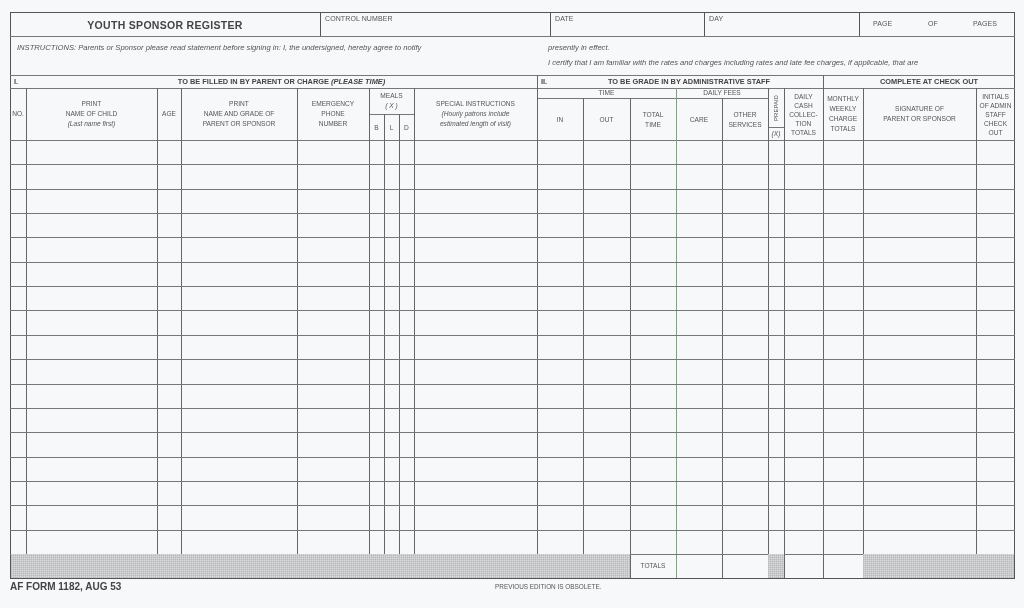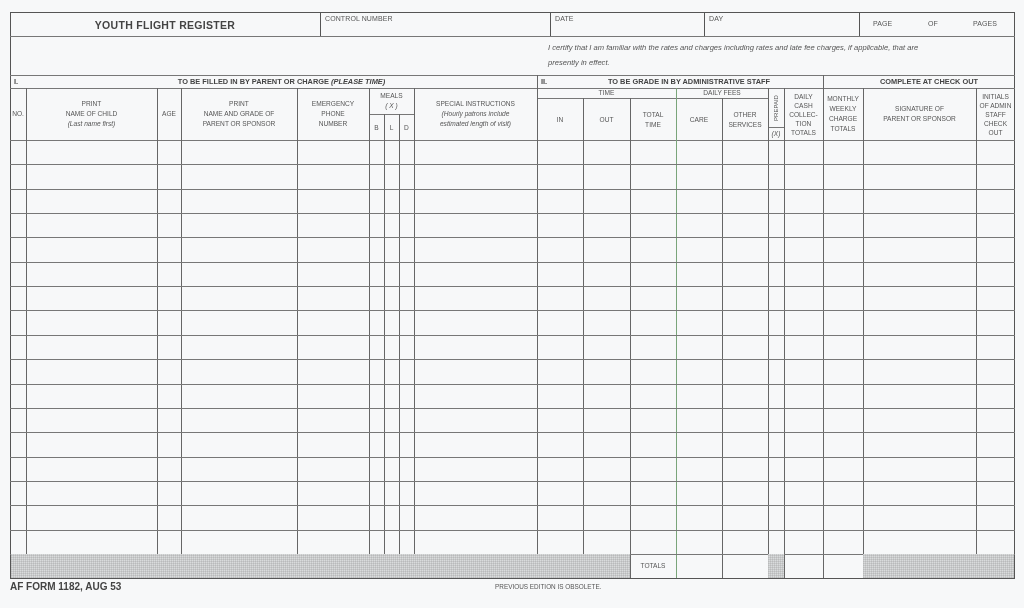--- a/index.html
+++ b/index.html
@@ -21,44 +21,45 @@
   .vline { position:absolute; width:1.2px; background:#666; }
   .hline { position:absolute; height:1.2px; background:#777; }
   .cell { position:absolute; box-sizing:border-box; }
   input.cellinput { border:none; background:transparent; width:100%; height:100%; outline:none; font-family:"Liberation Sans", sans-serif; font-size:9px; padding:0 2px; box-sizing:border-box; }
 </style>
 </head>
 <body>
 
 <div class="abs b" style="left:10px; top:12px; width:1005px; height:567px; border-width:1.5px;"></div>
 
-<div class="abs b title" style="left:10px; top:12px; width:311px; height:25px; border-right-width:1.2px; display:flex; align-items:center; justify-content:center;">YOUTH FLIGHT REGISTER</div>
+<div class="abs b title" style="left:10px; top:12px; width:311px; height:25px; border-right-width:1.2px; display:flex; align-items:center; justify-content:center;">YOUTH SPONSOR REGISTER</div>
 
 <div class="abs b" style="left:321px; top:12px; width:230px; height:25px; border-right-width:1.2px;">
   <span class="t" style="position:absolute; left:4px; top:3px;">CONTROL NUMBER</span>
 </div>
 <div class="abs b" style="left:551px; top:12px; width:154px; height:25px; border-right-width:1.2px;">
   <span class="t" style="position:absolute; left:4px; top:3px;">DATE</span>
 </div>
 <div class="abs b" style="left:705px; top:12px; width:155px; height:25px; border-right-width:1.2px;">
   <span class="t" style="position:absolute; left:4px; top:3px;">DAY</span>
 </div>
 <div class="abs" style="left:860px; top:12px; width:155px; height:25px;">
   <span class="t" style="position:absolute; left:13px; top:8px;">PAGE</span>
   <span class="t" style="position:absolute; left:68px; top:8px;">OF</span>
   <span class="t" style="position:absolute; left:113px; top:8px;">PAGES</span>
 </div>
 
 <div class="hline" style="left:10px; top:36px; width:1005px;"></div>
 
 <div class="abs ital" style="left:17px; top:40px; width:525px;">
+  <div>INSTRUCTIONS:  Parents or Sponsor please read statement before signing in:  I, the undersigned, hereby agree to notify</div>
 </div>
 <div class="abs ital" style="left:548px; top:40px; width:465px;">
+  <div>presently in effect.</div>
   <div>I certify that I am familiar with the rates and charges including rates and late fee charges, if applicable, that are</div>
-  <div>presently in effect.</div>
 </div>
 <div class="hline" style="left:10px; top:75px; width:1005px;"></div>
 
 <div class="abs sec" style="left:14px; top:77px;">I.</div>
 <div class="abs sec" style="left:26px; top:77px; width:511px; text-align:center;">
   <span>TO BE FILLED IN BY PARENT OR CHARGE</span>
   <i>(PLEASE TIME)</i>
 </div>
 <div class="abs sec" style="left:541px; top:77px;">II.</div>
 <div class="abs sec" style="left:555px; top:77px; width:268px; text-align:center;">TO BE GRADE IN BY ADMINISTRATIVE STAFF</div>

